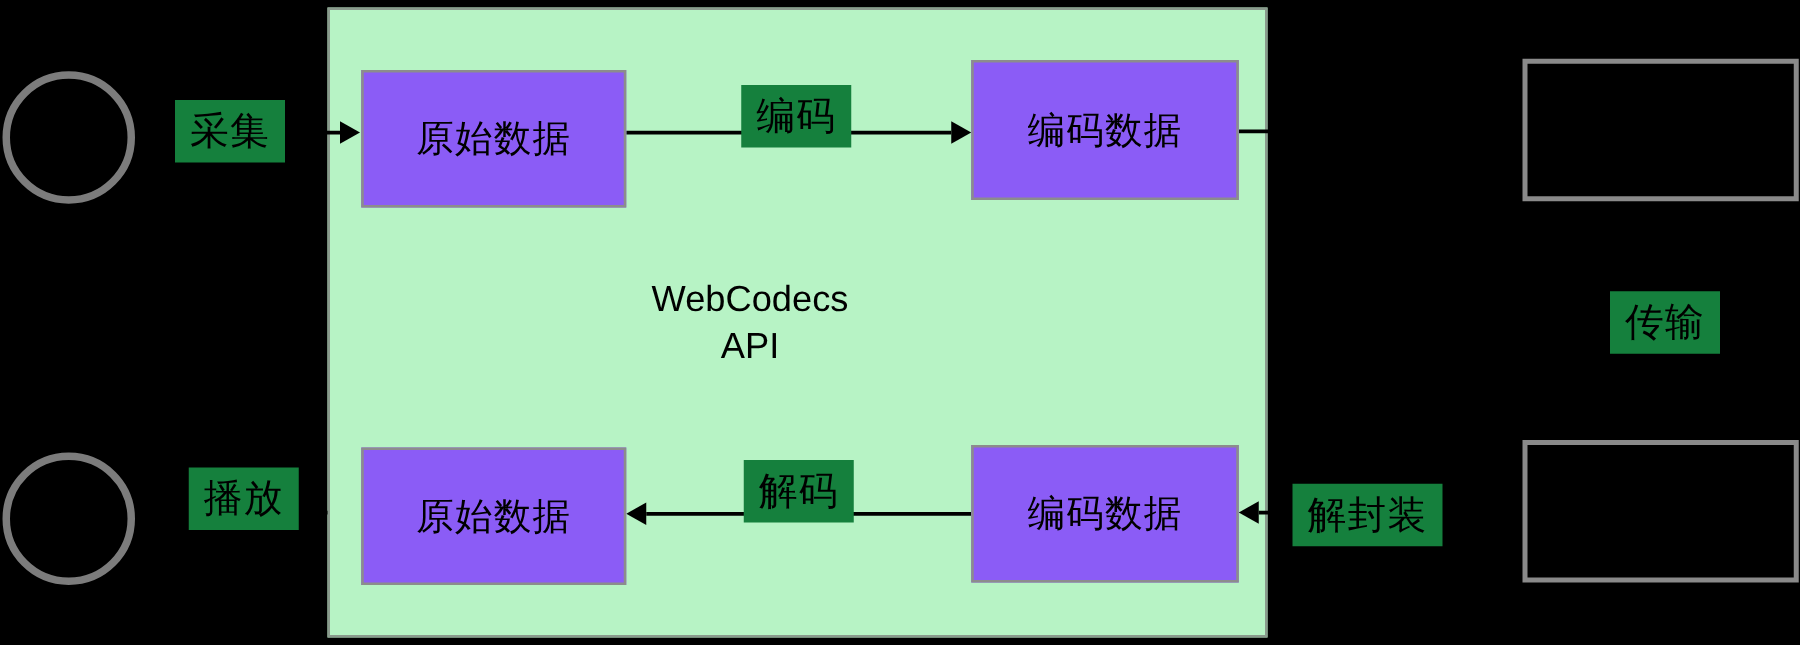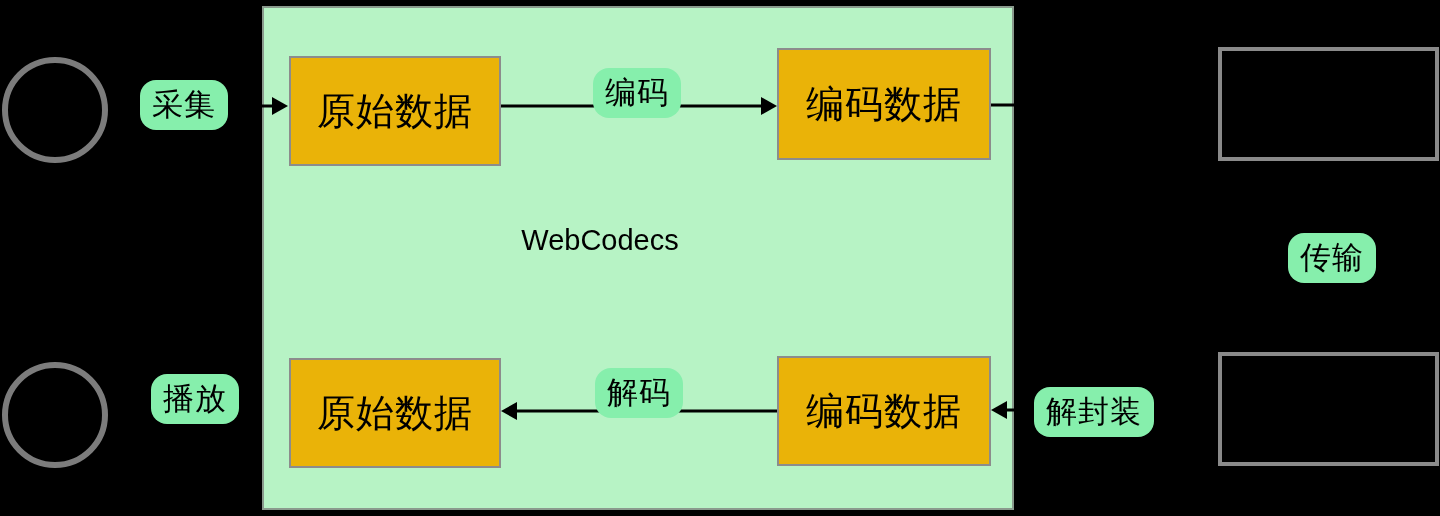--- a/index.html
+++ b/index.html
@@ -26,44 +26,43 @@
     box-sizing: border-box;
   }
   .connectors {
     position: absolute;
     left: 0;
     top: 0;
     pointer-events: none;
   }
   .node {
     position: absolute;
-    background: #eab308;
+    background: #8b5cf6;
     border: 2px solid #8c8c8c;
     box-sizing: border-box;
     display: flex;
     align-items: center;
     justify-content: center;
-    font-size: 38px;
+    font-size: 30px;
     color: #000;
     letter-spacing: 1px;
   }
   .node.raw-top    { left: 289px; top: 56px;  width: 212px; height: 110px; }
   .node.enc-top    { left: 777px; top: 48px;  width: 214px; height: 112px; }
   .node.enc-bottom { left: 777px; top: 356px; width: 214px; height: 110px; }
   .node.raw-bottom { left: 289px; top: 358px; width: 212px; height: 110px; }
   .label {
     position: absolute;
-    background: #86efac;
+    background: #15803d;
     color: #000;
     font-size: 31px;
     line-height: 1.3;
     padding: 5px 12px;
     letter-spacing: 1px;
     white-space: nowrap;
-    border-radius: 16px;
   }
   .label.capture  { left: 140px;  top: 80px;  }
   .label.encode   { left: 593px;  top: 68px;  }
   .label.mux      { left: 1051px; top: 84px;  }
   .label.transmit { left: 1288px; top: 233px; }
   .label.demux    { left: 1034px; top: 387px; }
   .label.decode   { left: 595px;  top: 368px; }
   .label.play     { left: 151px;  top: 374px; }
   .circle {
     position: absolute;
@@ -121,20 +120,21 @@
 
     <line x1="777" y1="411" x2="517" y2="411" stroke="#000" stroke-width="3"></line>
     <polygon points="517,402 501,411 517,420" fill="#000"></polygon>
 
     <line x1="262" y1="410" x2="105" y2="410" stroke="#000" stroke-width="3"></line>
     <polygon points="256,401 240,410 256,419" fill="#000"></polygon>
   </svg>
 
   <div class="title">
     <div>WebCodecs</div>
+    <div>API</div>
   </div>
 
   <div class="node raw-top">原始数据</div>
   <div class="node enc-top">编码数据</div>
   <div class="node enc-bottom">编码数据</div>
   <div class="node raw-bottom">原始数据</div>
 
   <div class="dark-rect top"></div>
   <div class="dark-rect bottom"></div>
 

